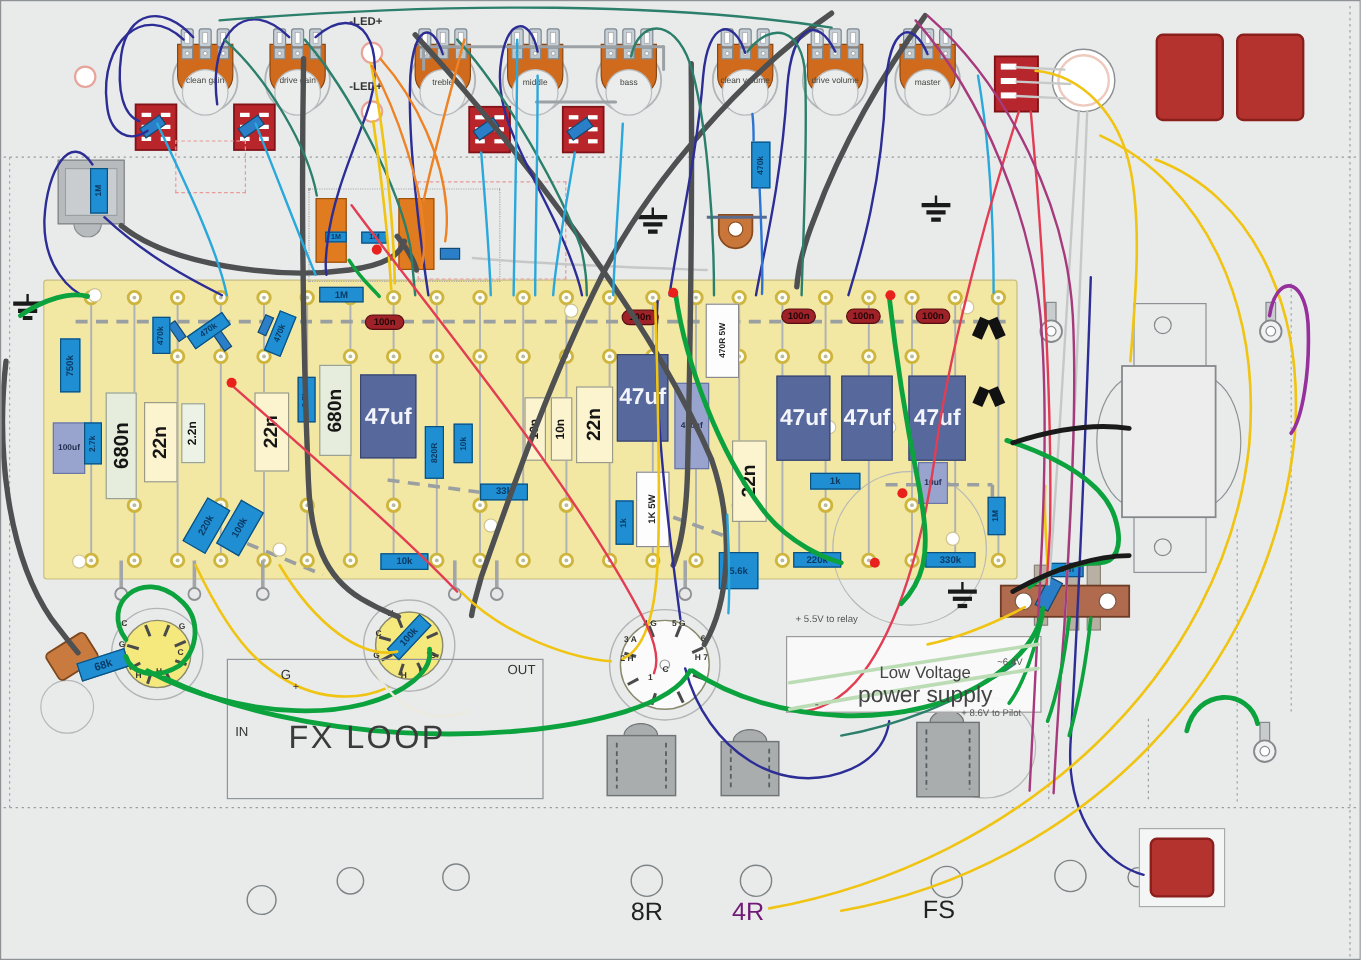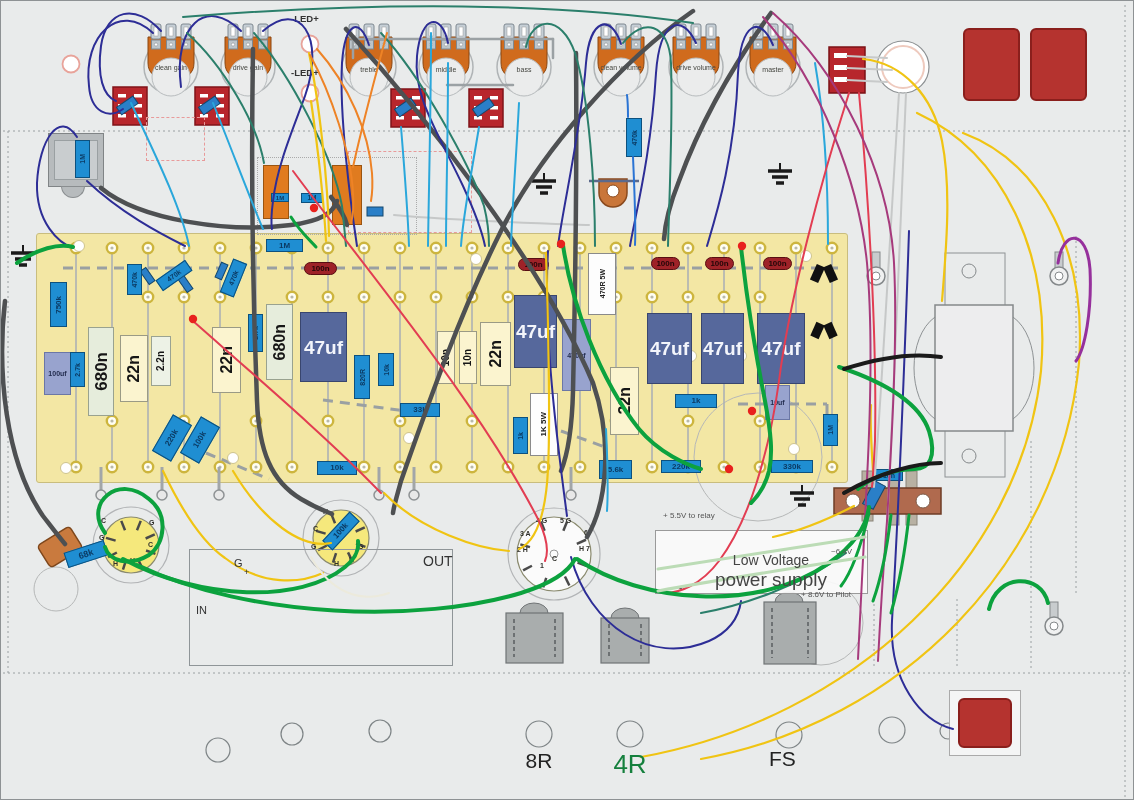--- a/index.html
+++ b/index.html
@@ -708,21 +708,21 @@
     </div>
   <div class="c res" style="left:674px;top:393px;width:42px;height:14px;font-size:8px;">
       <span>1k</span>
     </div>
   <div class="c rlav" style="left:764px;top:384px;width:25px;height:35px;font-size:7px;">
       <span>10uf</span>
     </div>
   <div class="c res vt" style="left:822px;top:413px;width:15px;height:32px;font-size:7px;">
       <span>1M</span>
     </div>
-  <div class="c res" style="left:598px;top:459px;width:33px;height:19px;font-size:8px;text-align:right;">
+  <div class="c res" style="left:598px;top:459px;width:33px;height:31px;font-size:8px;text-align:right;">
       <span>5.6k</span>
     </div>
   <div class="c res" style="left:660px;top:459px;width:40px;height:13px;font-size:8px;">
       <span>220k</span>
     </div>
   <div class="c res" style="left:770px;top:459px;width:42px;height:13px;font-size:8px;">
       <span>330k</span>
     </div>
   <div class="c res vt" style="left:74px;top:139px;width:15px;height:38px;font-size:7px;">
       <span>1M</span>
@@ -775,29 +775,30 @@
   <div class="pin" style="left:559px;top:516px;">5 G</div>
   <div class="pin" style="left:583px;top:528px;">6</div>
   <div class="pin" style="left:578px;top:544px;">H 7</div>
   <div class="pin" style="left:551px;top:554px;">C</div>
   <div class="pin" style="left:539px;top:561px;">1</div>
   <div class="pin" style="left:516px;top:545px;">2 H</div>
 
   <div class="lbl5" style="left:195px;top:556px;font-size:11px;margin-top:47px;">IN</div>
   <div class="lbl5" style="left:233px;top:556px;font-size:11px;">G</div>
   <div class="lbl5" style="left:243px;top:566px;font-size:9px;">+</div>
-  <div class="lbl5" style="left:422px;top:552px;font-size:14px;">OUT</div>
+  <div class="lbl5" style="left:422px;top:552px;font-size:11px;">OUT</div>
+  <div class="lbl5" style="left:212px;top:598px;width:186px;font-size:27px;letter-spacing:2px;color:#3b3b3b;text-align:center;">FX LOOP</div>
   <div class="lbl5" style="left:662px;top:510px;font-size:8px;color:#555;">+ 5.5V to relay</div>
   <div class="lbl5" style="left:700px;top:551px;width:140px;font-size:14px;color:#444;text-align:center;">Low Voltage</div>
   <div class="lbl5" style="left:700px;top:568px;width:140px;font-size:19px;color:#444;text-align:center;">power supply</div>
   <div class="lbl5" style="left:830px;top:546px;font-size:8px;color:#555;">~6.4V</div>
   <div class="lbl5" style="left:800px;top:589px;font-size:8px;color:#555;">+ 8.6V to Pilot</div>
   <div class="lbl5" style="left:678px;top:581px;font-size:10px;color:#555;">-</div>
   <div class="lbl5" style="left:518px;top:748px;width:40px;font-size:21px;text-align:center;color:#222;">8R</div>
-  <div class="lbl5" style="left:609px;top:748px;width:40px;font-size:26px;text-align:center;color:#15803d;">4R</div>
+  <div class="lbl5" style="left:609px;top:748px;width:40px;font-size:21px;text-align:left;color:#701a75;">4R</div>
   <div class="lbl5" style="left:768px;top:746px;width:40px;font-size:21px;color:#222;">FS</div>
 
   <svg id="w" width="1134" height="800">
       <g>
         <path d="M352,38 H552" stroke="#9ba1a4" stroke-width="2.5" fill="none" stroke-linecap="round"></path>
         <path d="M352,38 V57" stroke="#9ba1a4" stroke-width="2.5" fill="none" stroke-linecap="round"></path>
         <path d="M552,38 V57" stroke="#9ba1a4" stroke-width="2.5" fill="none" stroke-linecap="round"></path>
         <path d="M446,84 H512" stroke="#9ba1a4" stroke-width="2.5" fill="none" stroke-linecap="round"></path>
         <path d="M393,214 C460,220 530,222 588,224" stroke="#c6c8c8" stroke-width="2" fill="none" stroke-linecap="round"></path>
         <path d="M898,92 C888,250 879,420 873,486" stroke="#c6c8c8" stroke-width="2" fill="none" stroke-linecap="round"></path>

